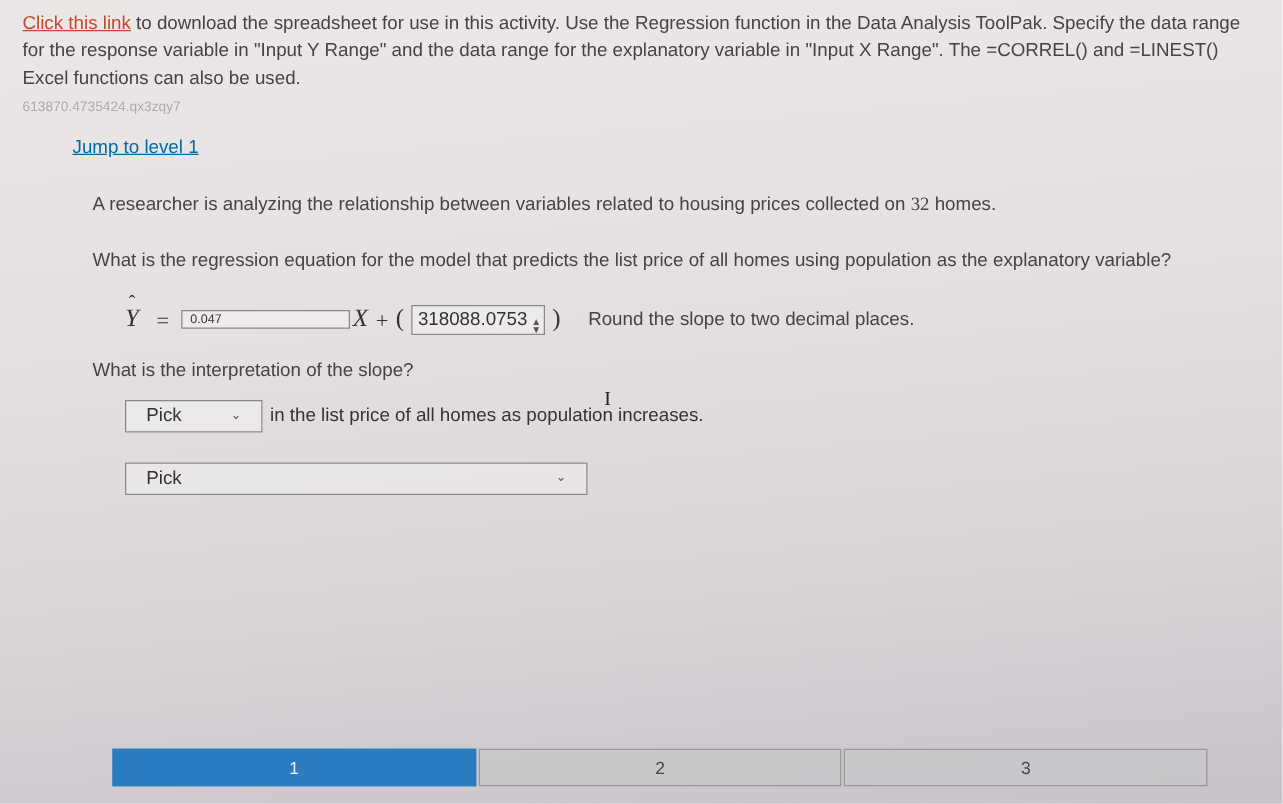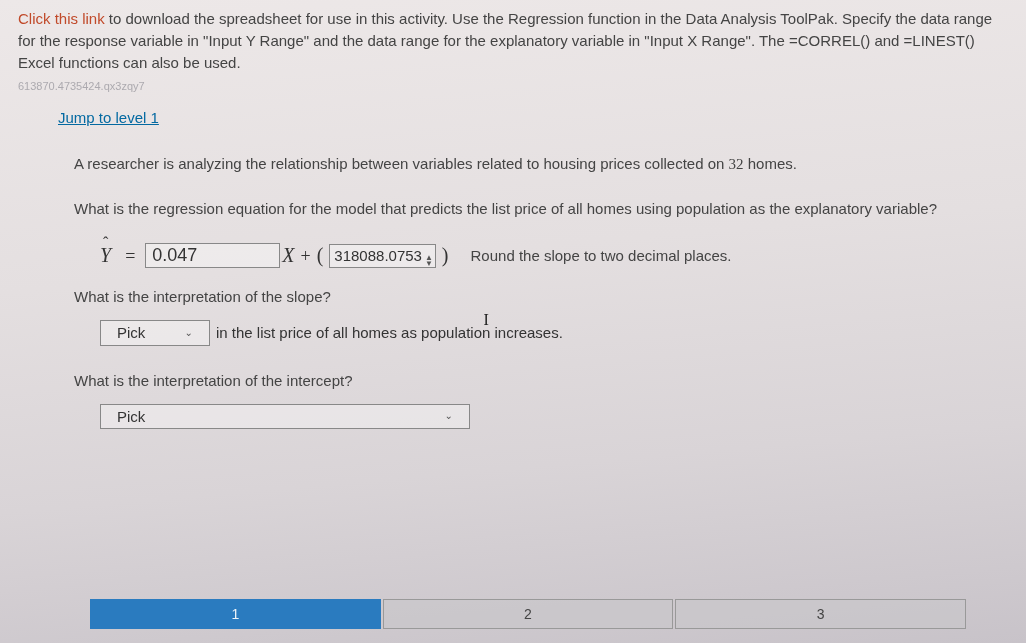--- a/index.html
+++ b/index.html
@@ -11,20 +11,21 @@
       padding: 8px 18px;
       color: #333;
       font-size: 15px;
       line-height: 1.45;
       overflow: hidden;
       position: relative;
     }
     .instructions { color: #444; }
     .link {
       color: #c14a2a;
+      text-decoration: underline;
       cursor: pointer;
     }
     .watermark {
       font-size: 11px;
       color: rgba(120,120,130,0.55);
       margin-top: 6px;
       margin-bottom: 12px;
     }
     .jump {
       margin-left: 40px;
@@ -56,21 +57,21 @@
       top: -10px;
       left: 3px;
       font-style: normal;
       font-size: 16px;
     }
     .equals { font-family: Georgia, serif; font-size: 18px; margin: 0 4px; }
     .field {
       border: 1px solid #888;
       background: rgba(255,255,255,0.35);
       padding: 1px 6px;
-      font-size: 18px;
+      font-size: 10px;
       color: #333;
       font-family: Arial, sans-serif;
     }
     .field.slope { width: 135px; }
     .bigx {
       font-family: Georgia, 'Times New Roman', serif;
       font-style: italic;
       font-size: 20px;
       margin-left: -4px;
     }
@@ -198,21 +199,20 @@
   <div class="pick-row">
     <span class="select small">
       <span>Pick</span>
       <span class="chev">⌄</span>
     </span>
     <span>
       <span> in the list price of all homes as populatio</span><span class="cursor-i">n</span><span> increases.</span>
     </span>
   </div>
 
-  <p class="sub-q">What is the interpretation of the intercept?</p>
 
   <div class="pick-row">
     <span class="select large">
       <span>Pick</span>
       <span class="chev">⌄</span>
     </span>
   </div>
 </div>
 
 <div class="progress">

